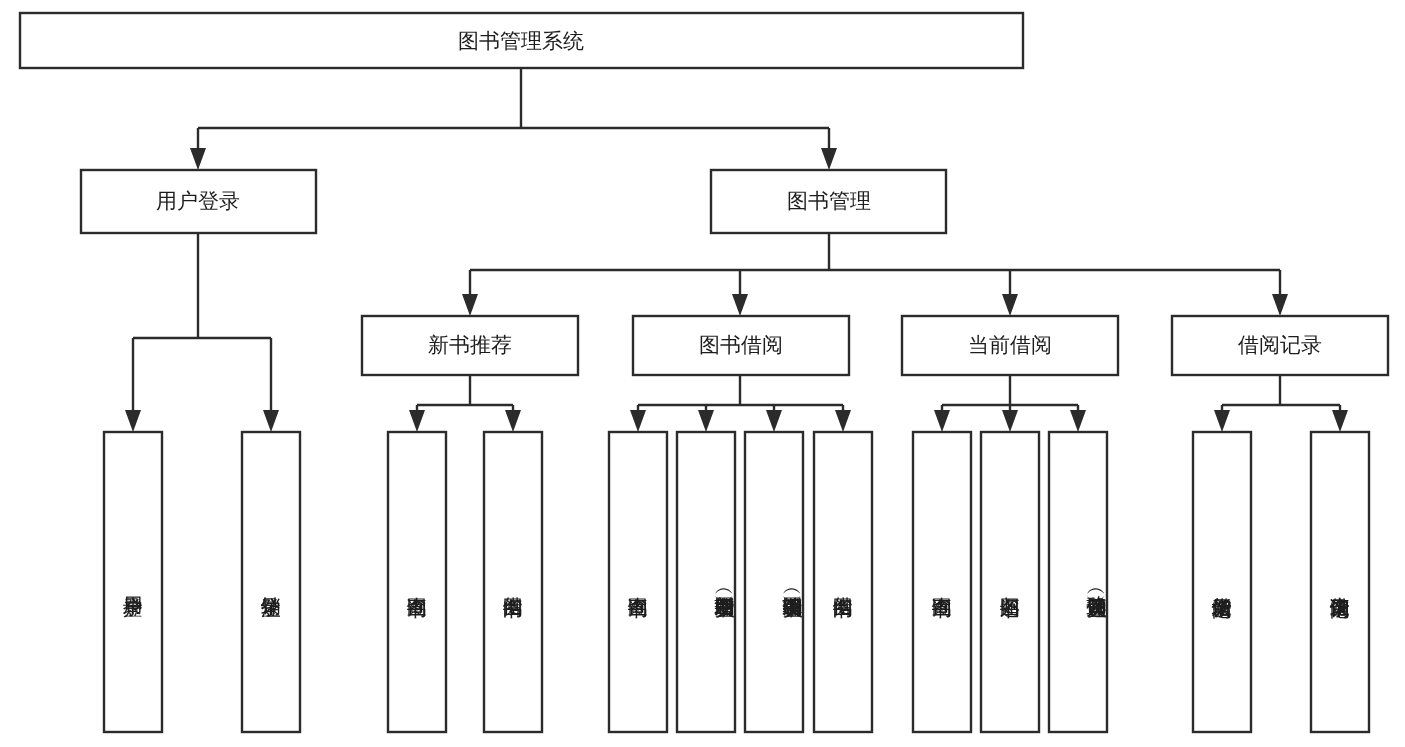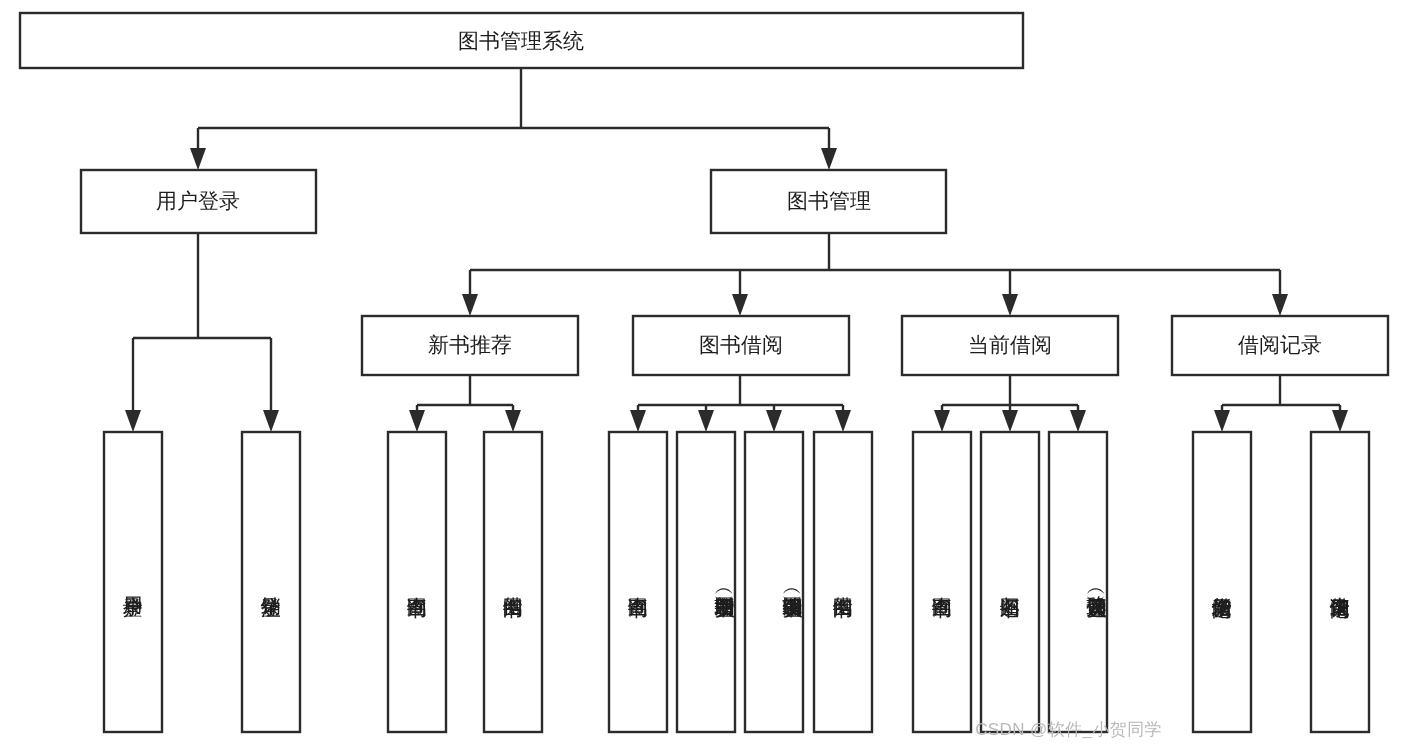--- a/index.html
+++ b/index.html
@@ -218,15 +218,14 @@
   <div class="vlabel" style="left:745px; top:436px; width:58px; height:292px; align-items:flex-start;">编辑图书（管理员）</div>
   <div class="vlabel" style="left:814px; top:432px; width:58px; height:300px;">借阅图书</div>
 
   <div class="vlabel" style="left:913px; top:432px; width:58px; height:300px;">查询图书</div>
   <div class="vlabel" style="left:981px; top:432px; width:58px; height:300px;">归还图书</div>
   <div class="vlabel" style="left:1049px; top:436px; width:58px; height:292px; align-items:flex-start;">确认归还（管理员）</div>
 
   <div class="vlabel" style="left:1193px; top:432px; width:58px; height:300px;">新增借阅记录</div>
   <div class="vlabel" style="left:1311px; top:432px; width:58px; height:300px;">查询借阅记录</div>
 
-  <div class="watermark">CSDN @软件_小贺同学</div>
 
 </div>
 
 </body></html>

